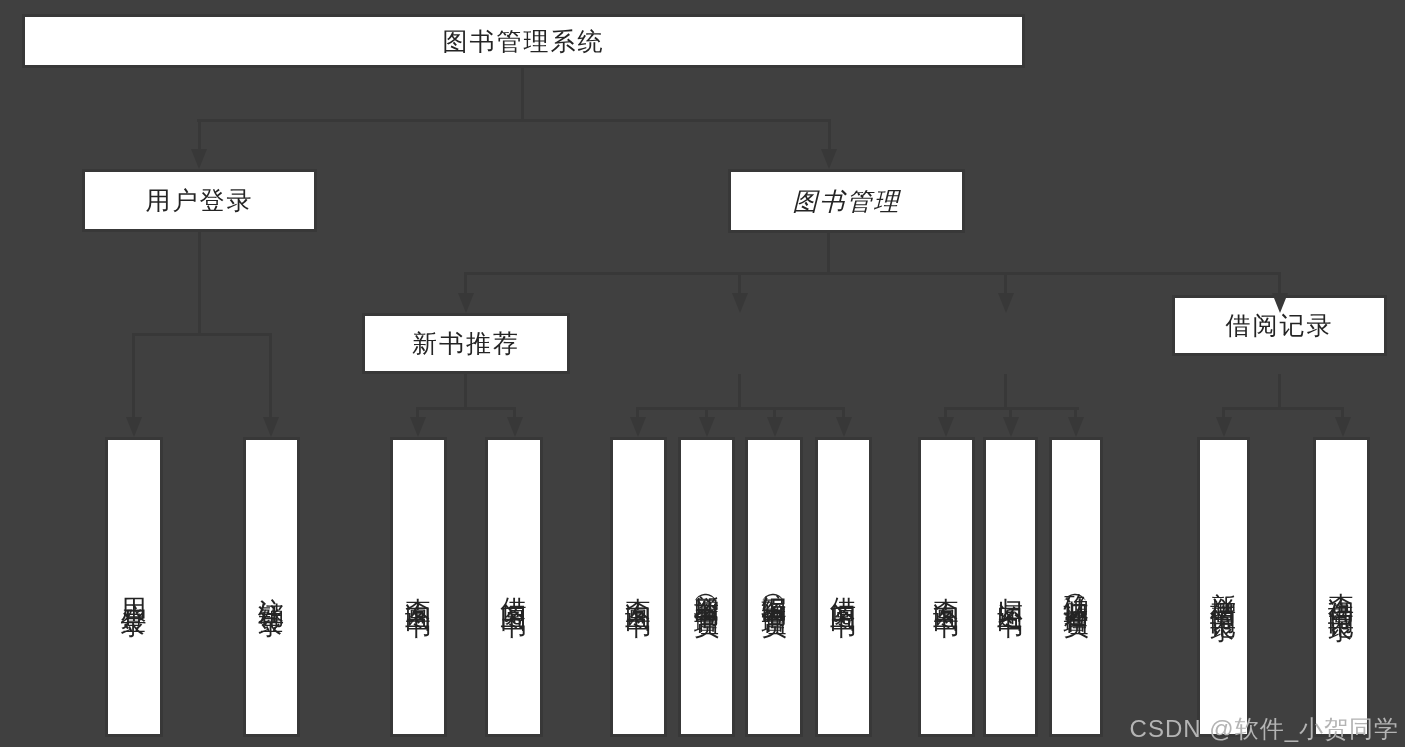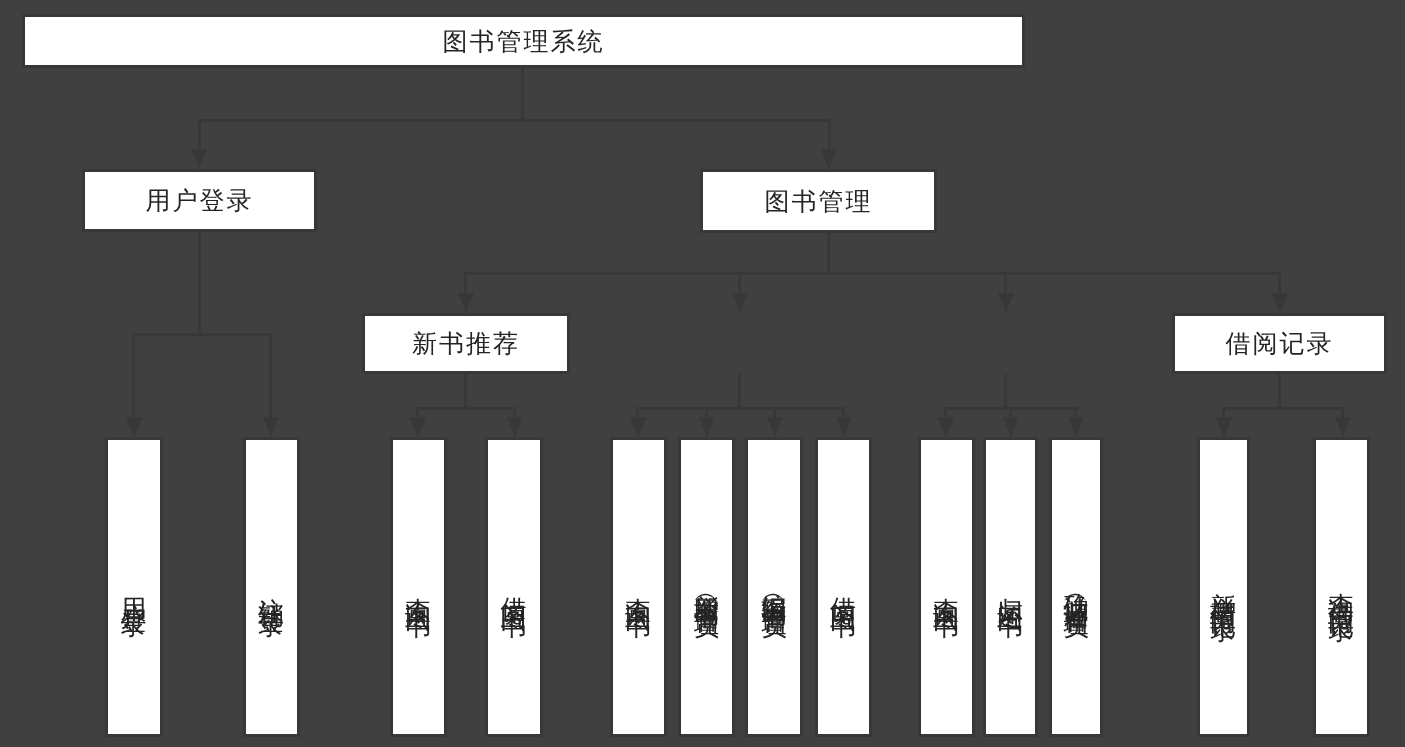--- a/index.html
+++ b/index.html
@@ -33,28 +33,28 @@
 
 <div id="canvas">
 
   <div class="node hnode" style="left:22px;top:14px;width:1003px;height:54px;">
     <span>图书管理系统</span>
   </div>
 
   <div class="node hnode" style="left:82px;top:169px;width:235px;height:63px;">
     <span>用户登录</span>
   </div>
-  <div class="node hnode" style="left:700px;top:169px;width:237px;height:64px;">
+  <div class="node hnode" style="left:728px;top:169px;width:237px;height:64px;font-style:italic;">
     <span>图书管理</span>
   </div>
 
   <div class="node hnode" style="left:362px;top:313px;width:208px;height:61px;">
     <span>新书推荐</span>
   </div>
-  <div class="node hnode" style="left:1172px;top:313px;width:215px;height:61px;text-align:center;">
+  <div class="node hnode" style="left:1172px;top:295px;width:215px;height:61px;text-align:center;">
     <span>借阅记录</span>
   </div>
 
   <div class="node vnode" style="left:105px;top:437px;width:58px;height:300px;">
     <span>用户登录</span>
   </div>
   <div class="node vnode" style="left:243px;top:437px;width:57px;height:300px;">
     <span>注销登录</span>
   </div>
   <div class="node vnode" style="left:390px;top:437px;width:57px;height:300px;">
@@ -143,14 +143,15 @@
   <div class="vline" style="left:1074px;top:407px;height:12px;"></div>
   <div class="arrowhead" style="left:1068px;top:417px;"></div>
 
   <div class="vline" style="left:1278px;top:374px;height:36px;"></div>
   <div class="hline" style="left:1222px;top:407px;width:122px;"></div>
   <div class="vline" style="left:1222px;top:407px;height:12px;"></div>
   <div class="arrowhead" style="left:1216px;top:417px;"></div>
   <div class="vline" style="left:1341px;top:407px;height:12px;"></div>
   <div class="arrowhead" style="left:1335px;top:417px;"></div>
 
+  <div class="watermark">CSDN @软件_小贺同学</div>
 
 </div>
 
 </body></html>

